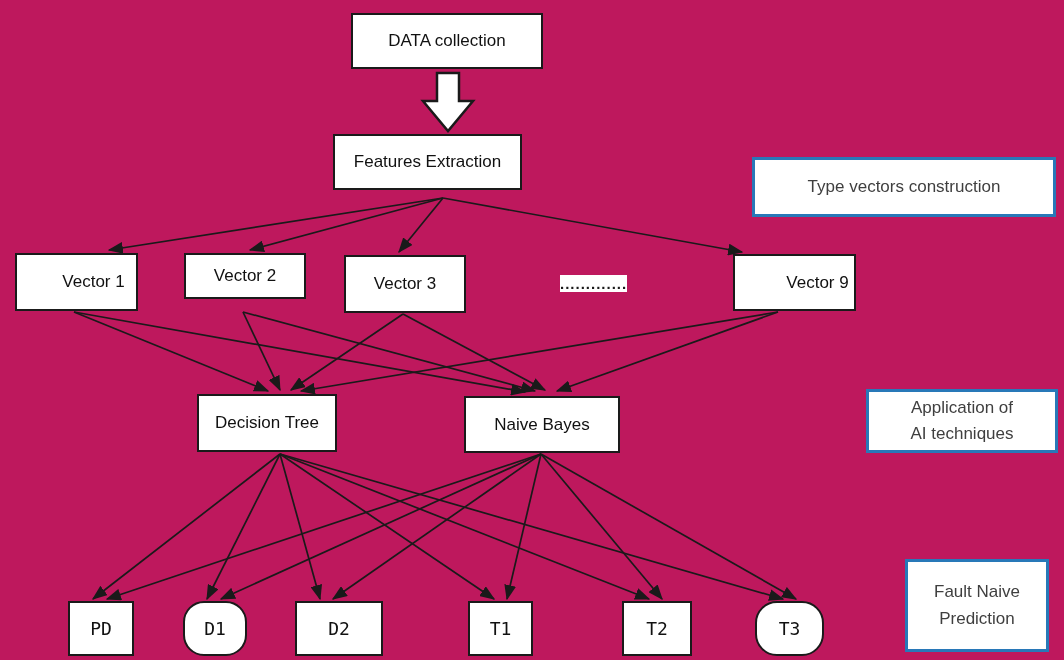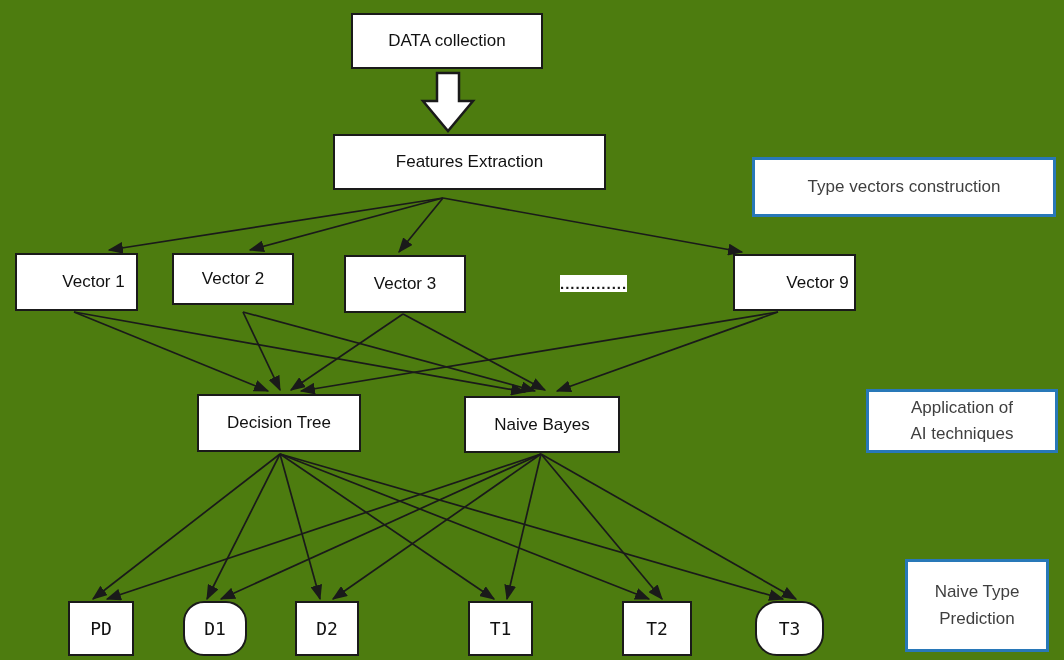--- a/index.html
+++ b/index.html
@@ -1,19 +1,19 @@
 <!DOCTYPE html>
 <html><head>
 <meta charset="utf-8">
 <style>
   html,body{margin:0;padding:0;background:#ffffff;}
   .canvas{
     position:relative;
     width:1064px;height:660px;
-    background:#4d7c0f;
+    background:#be185d;
     font-family:"Liberation Sans", sans-serif;
     overflow:hidden;
   }
   .arrow-layer{position:absolute;left:0;top:0;z-index:1;}
   .node{
     position:absolute;
     box-sizing:border-box;
     border:2px solid #1a1a1a;
     background:#ffffff;
     display:flex;align-items:center;justify-content:center;
@@ -88,55 +88,55 @@
       <line x1="541" y1="454" x2="221" y2="599"></line>
       <line x1="541" y1="454" x2="333" y2="599"></line>
       <line x1="541" y1="454" x2="507" y2="599"></line>
       <line x1="541" y1="454" x2="662" y2="599"></line>
       <line x1="541" y1="454" x2="796" y2="599"></line>
     </g>
   </svg>
 
   <div class="node" style="left:351px;top:13px;width:192px;height:56px;">DATA collection</div>
 
-  <div class="node" style="left:333px;top:134px;width:273px;height:56px;">Features Extraction</div>
+  <div class="node" style="left:333px;top:134px;width:189px;height:56px;">Features Extraction</div>
 
   <div class="node" style="left:15px;top:253px;width:123px;height:58px;padding-left:34px;">Vector 1</div>
 
-  <div class="node" style="left:172px;top:253px;width:122px;height:52px;">Vector 2</div>
+  <div class="node" style="left:184px;top:253px;width:122px;height:46px;">Vector 2</div>
 
   <div class="node" style="left:344px;top:255px;width:122px;height:58px;">Vector 3</div>
 
   <div class="ellipsis" style="left:560px;top:275px;">.............</div>
 
   <div class="node" style="left:733px;top:254px;width:123px;height:57px;padding-left:46px;">Vector 9</div>
 
-  <div class="node" style="left:197px;top:394px;width:164px;height:58px;">Decision Tree</div>
+  <div class="node" style="left:197px;top:394px;width:140px;height:58px;">Decision Tree</div>
 
   <div class="node" style="left:464px;top:396px;width:156px;height:57px;">Naive Bayes</div>
 
   <div class="node code" style="left:68px;top:601px;width:66px;height:55px;">PD</div>
 
   <div class="node code" style="left:183px;top:601px;width:64px;height:55px;border-radius:21px;">D1</div>
 
-  <div class="node code" style="left:295px;top:601px;width:64px;height:55px;">D2</div>
+  <div class="node code" style="left:295px;top:601px;width:88px;height:55px;">D2</div>
 
   <div class="node code" style="left:468px;top:601px;width:65px;height:55px;">T1</div>
 
   <div class="node code" style="left:622px;top:601px;width:70px;height:55px;">T2</div>
 
   <div class="node code" style="left:755px;top:601px;width:69px;height:55px;border-radius:22px;">T3</div>
 
   <div class="stage" style="left:752px;top:157px;width:304px;height:60px;">
     <span>Type vectors construction</span>
   </div>
 
   <div class="stage" style="left:866px;top:389px;width:192px;height:64px;">
     <span>Application of</span>
     <span>AI techniques</span>
   </div>
 
   <div class="stage" style="left:905px;top:559px;width:144px;height:93px;">
-    <span>Naive Type</span>
+    <span>Fault Naive</span>
     <span>Prediction</span>
   </div>
 
 </div>
 
 </body></html>

